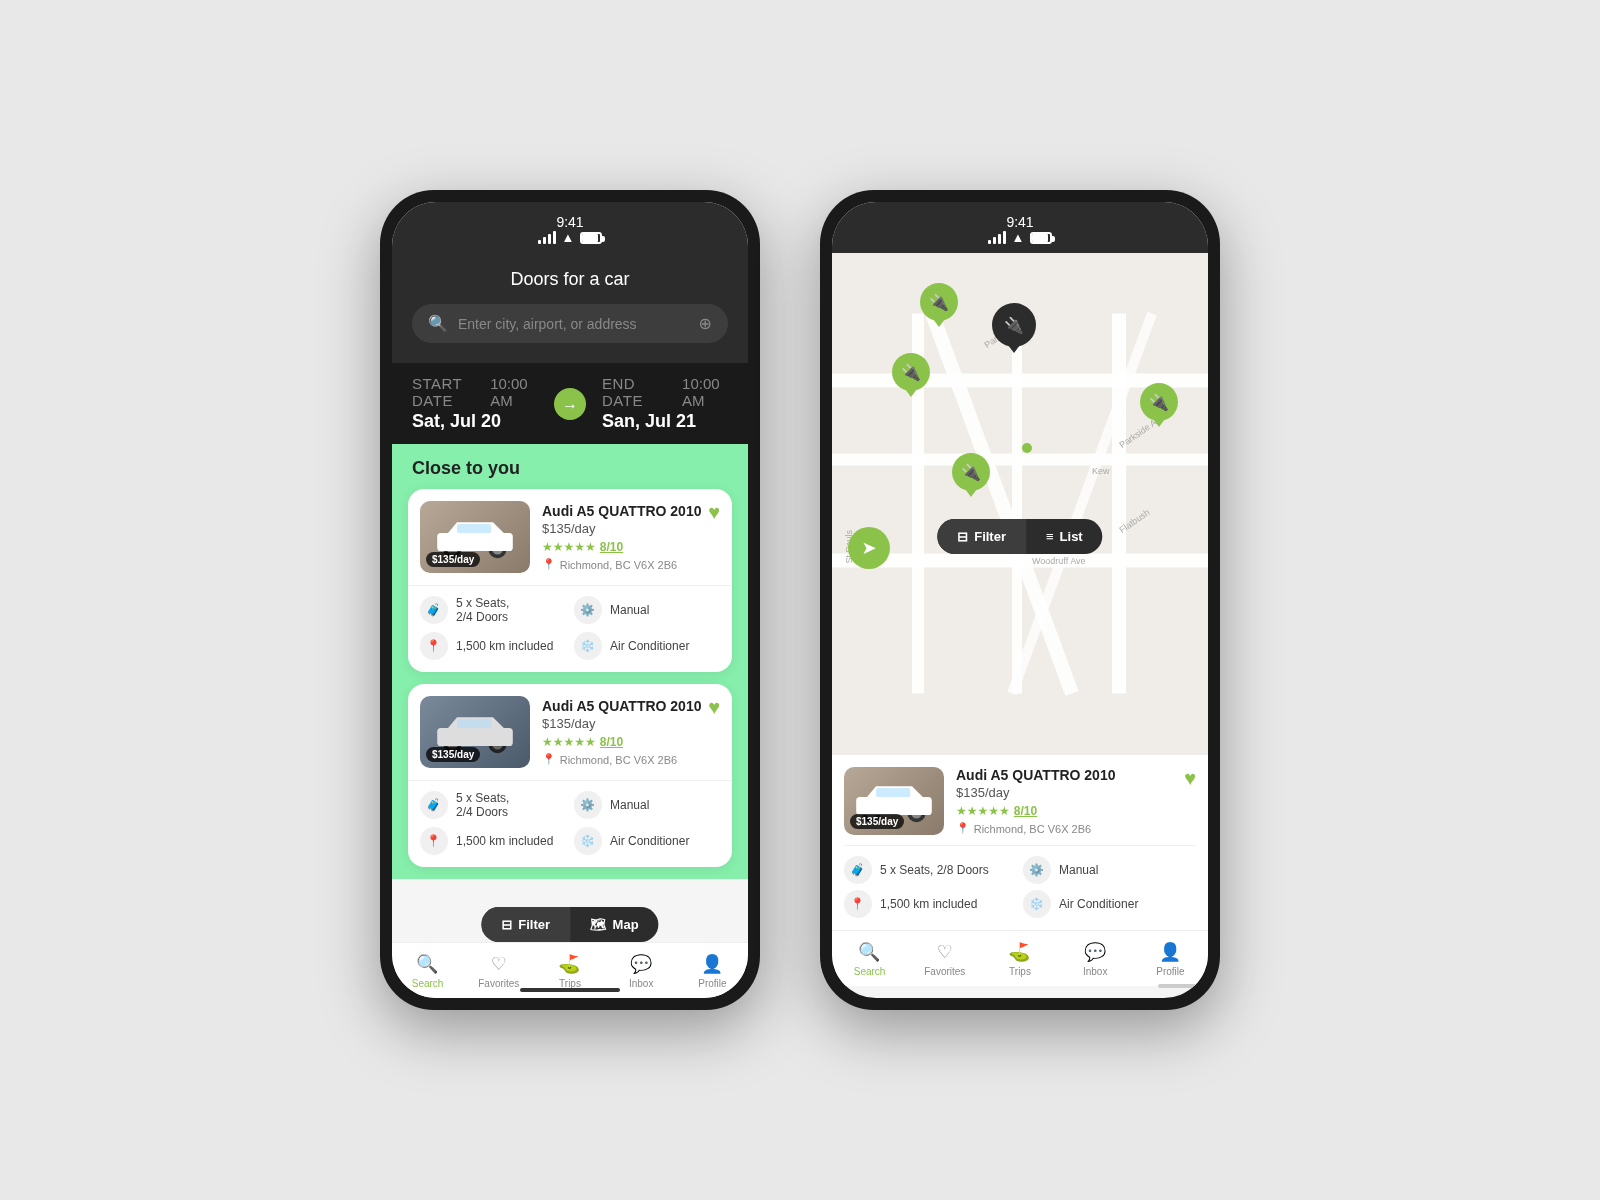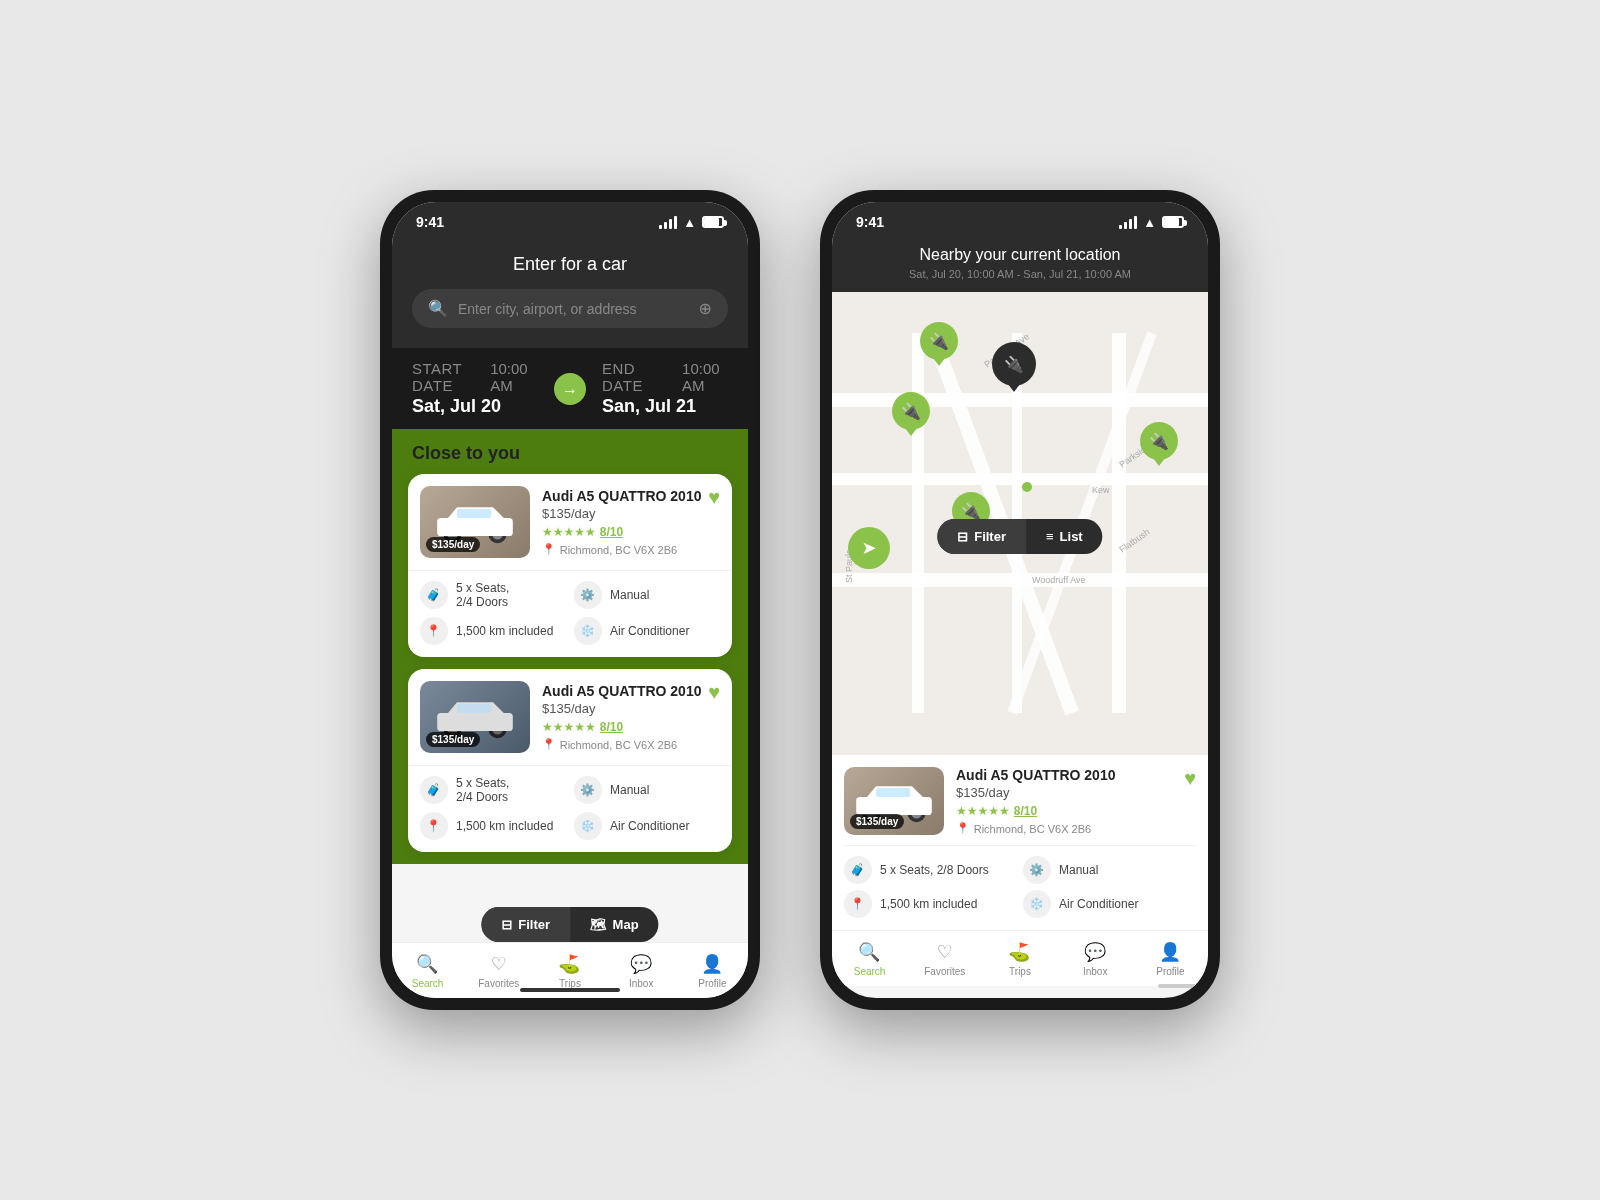--- a/index.html
+++ b/index.html
@@ -36,21 +36,22 @@
 
     
     .status-bar {
       background: #2c2c2c;
       display: flex;
       align-items: center;
       justify-content: space-between;
       padding: 12px 24px 8px;
       color: white;
       font-size: 14px;
-      font-weight: 700;
+      font-weight: 400;
+      flex-direction: column;
     }
     .status-right {
       display: flex;
       align-items: center;
       gap: 6px;
     }
     .signal-bars { display: flex; align-items: flex-end; gap: 2px; }
     .signal-bar { background: white; width: 3px; border-radius: 1px; }
     .wifi-icon { font-size: 13px; }
     .battery-icon {
@@ -100,21 +101,21 @@
     .date-label { color: #888; font-size: 15px; letter-spacing: 0.5px; }
     .date-time { color: #888; font-size: 15px; }
     .date-main { color: white; font-size: 18px; font-weight: 600; margin-top: 2px; }
     .date-arrow {
       width: 32px; height: 32px; background: #8bc34a; border-radius: 50%;
       display: flex; align-items: center; justify-content: center;
       color: white; font-size: 16px; margin: 0 16px;
     }
 
     
-    .list-section { background: #4d7c0f; flex: 1; overflow: hidden; }
+    .list-section { background: #86efac; flex: 1; overflow: hidden; }
     .section-title {
       padding: 14px 20px 10px;
       font-size: 18px;
       font-weight: 600;
       color: #222;
     }
 
     .car-card {
       background: white;
       border-radius: 16px;
@@ -373,21 +374,21 @@
           <div class="signal-bar" style="height:13px"></div>
         </div>
         <span class="wifi-icon">▲</span>
         <div class="battery-icon">
           <div class="battery-fill"></div>
         </div>
       </div>
     </div>
 
     <div class="search-header">
-      <div class="search-title">Enter for a car</div>
+      <div class="search-title">Doors for a car</div>
       <div class="search-input-wrap">
         <span class="search-icon-green">🔍</span>
         <span class="search-input-text">Enter city, airport, or address</span>
         <span class="location-icon">⊕</span>
       </div>
     </div>
 
     <div class="date-section">
       <div class="date-block">
         <div style="display:flex;align-items:center;gap:6px">
@@ -560,24 +561,20 @@
           <div class="signal-bar" style="height:10px"></div>
           <div class="signal-bar" style="height:13px"></div>
         </div>
         <span class="wifi-icon">▲</span>
         <div class="battery-icon">
           <div class="battery-fill"></div>
         </div>
       </div>
     </div>
 
-    <div class="map-header">
-      <div class="map-title">Nearby your current location</div>
-      <div class="map-subtitle">Sat, Jul 20, 10:00 AM - San, Jul 21, 10:00 AM</div>
-    </div>
 
     <div class="map-area" style="flex:1; position:relative; overflow:hidden;">
 
       <svg width="100%" height="100%" viewBox="0 0 376 380" style="position:absolute;top:0;left:0;">
 
         <rect width="376" height="380" fill="#f0ede8"></rect>
 
         <rect x="0" y="60" width="376" height="14" fill="white" opacity="0.9"></rect>
         <rect x="0" y="140" width="376" height="12" fill="white" opacity="0.9"></rect>
         <rect x="0" y="240" width="376" height="14" fill="white" opacity="0.9"></rect>

